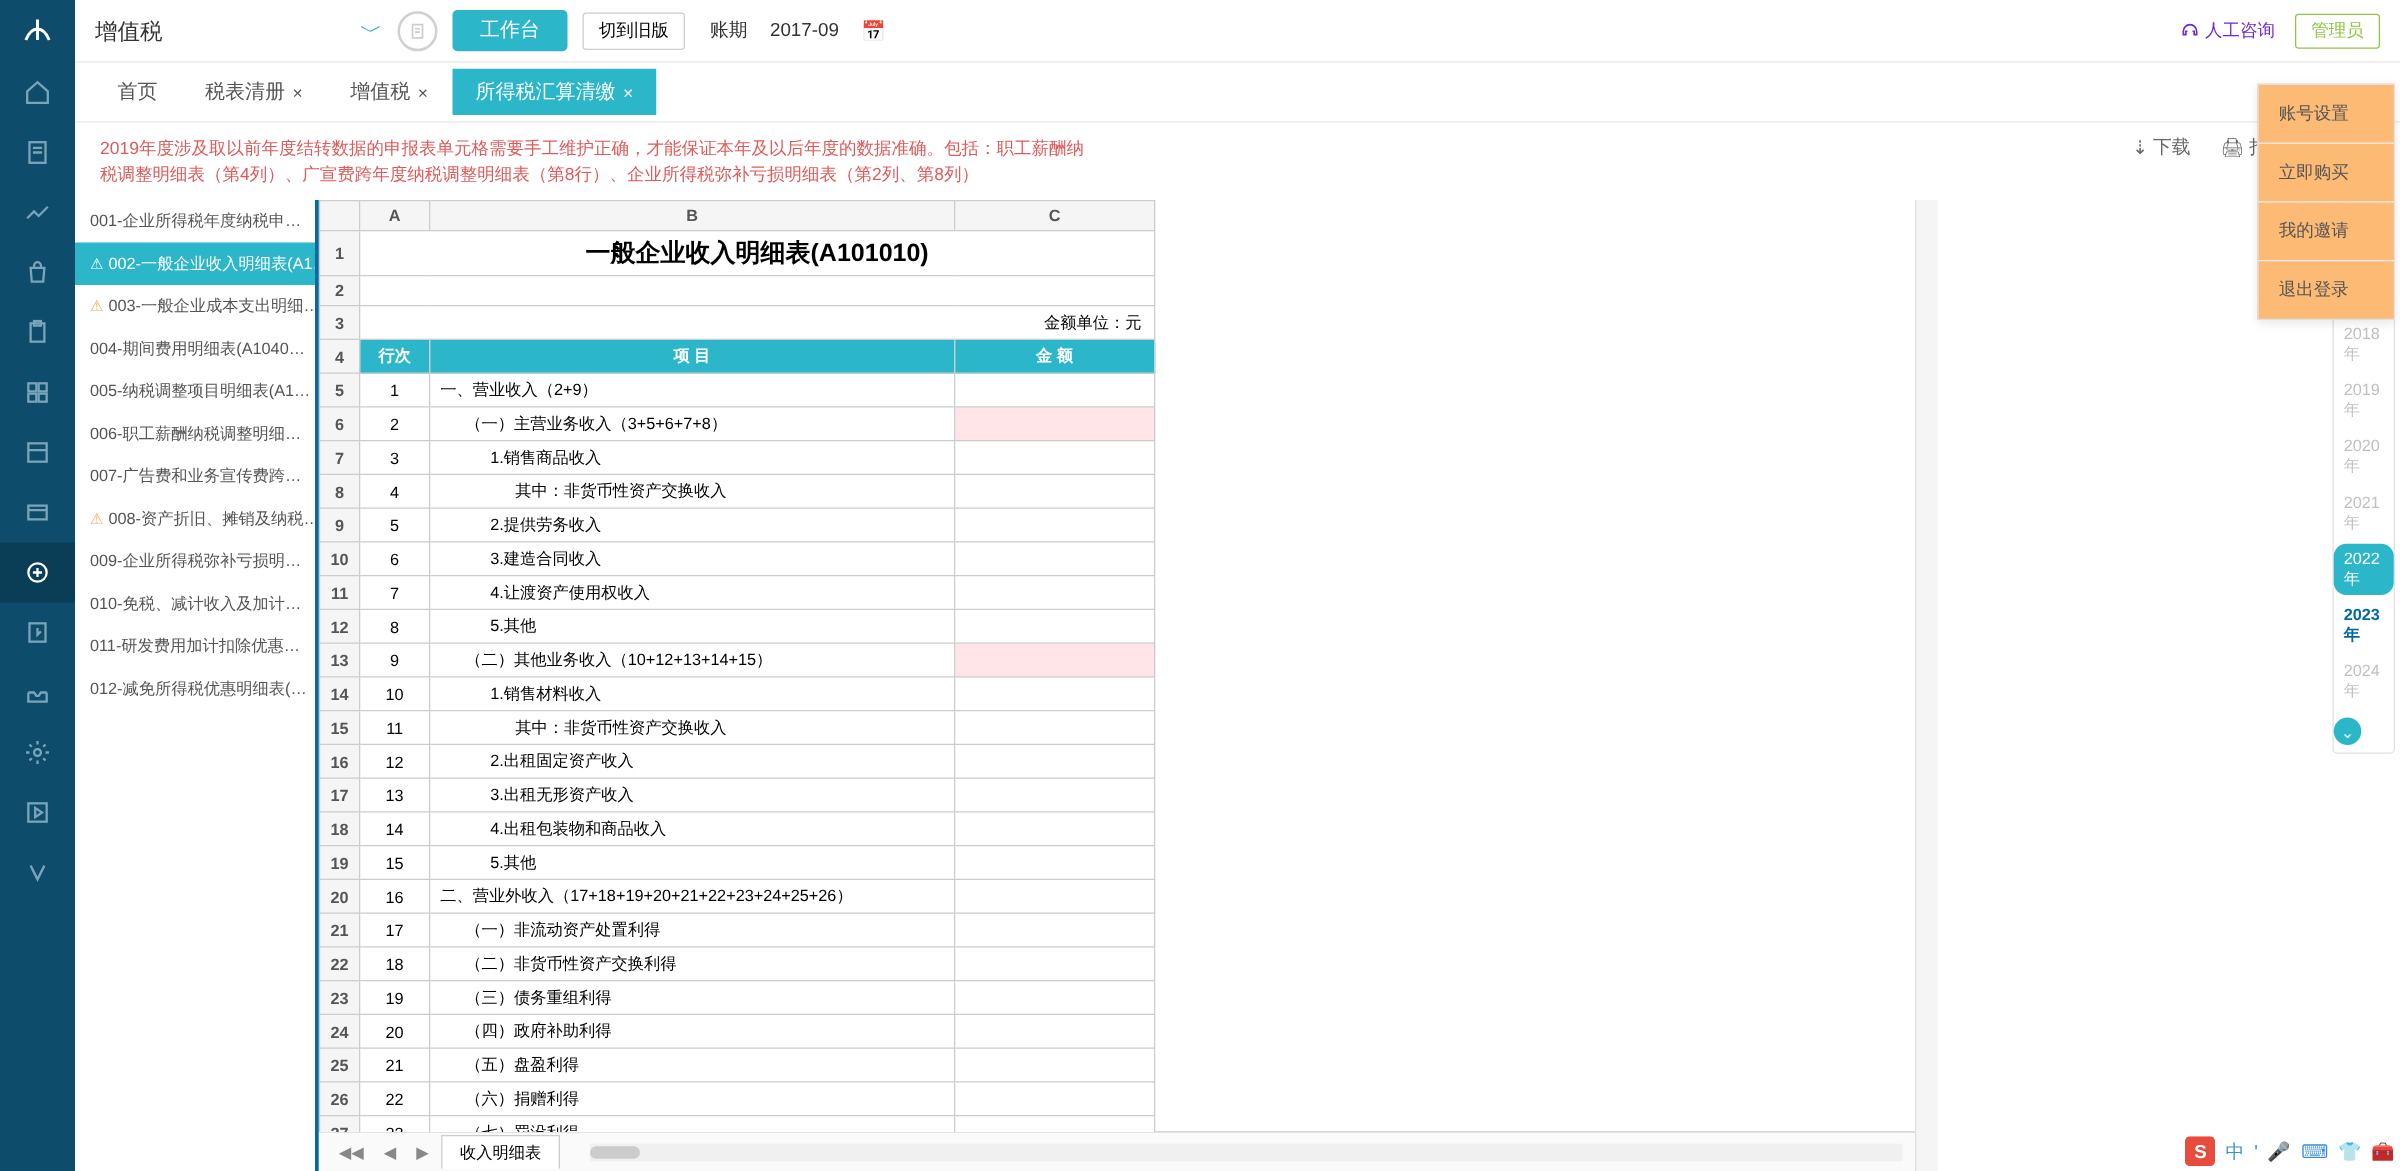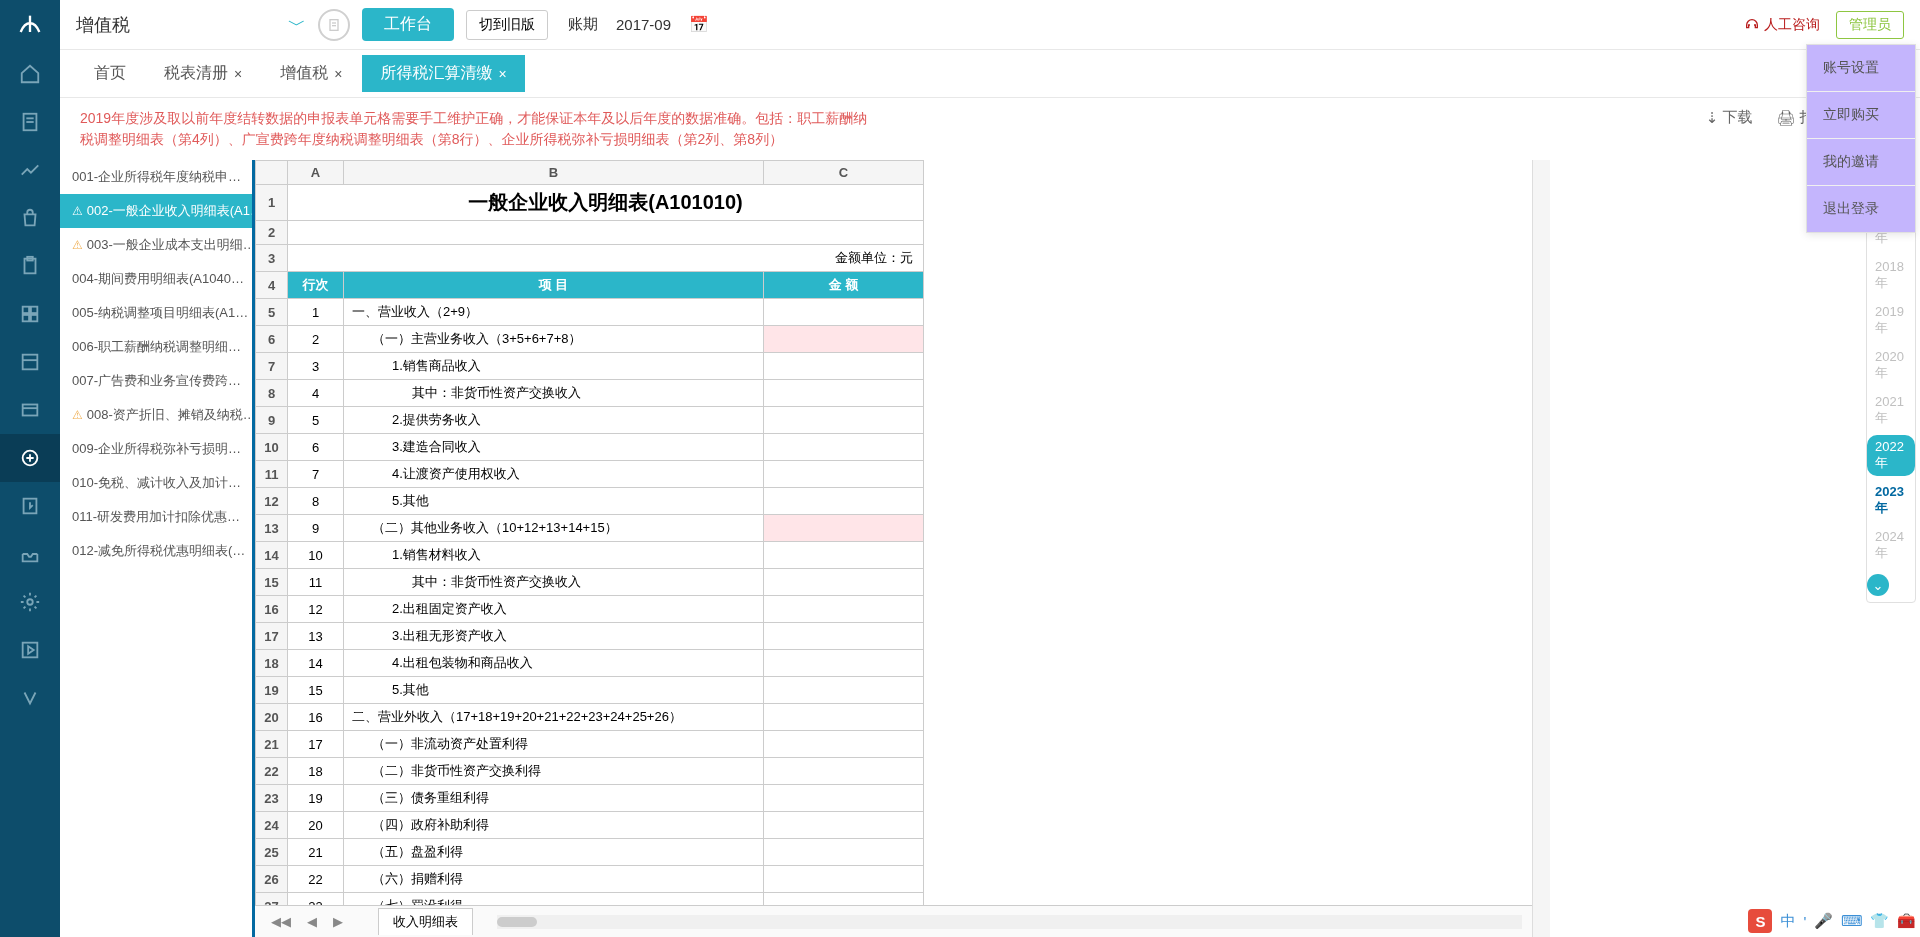--- a/index.html
+++ b/index.html
@@ -16,21 +16,21 @@
 .topbar .dropdown { display:flex; align-items:center; gap:8px; width:230px; font-size:18px; color:#333; cursor:pointer; }
 .topbar .chev { color:#2bb6c9; font-size:18px; }
 .topbar .circle-btn { width:32px; height:32px; border-radius:50%; border:2px solid #d0d0d0; display:flex; align-items:center; justify-content:center; color:#ccc; cursor:pointer; }
 .btn-primary { background:#2bb6c9; color:#fff; border:none; padding:6px 22px; border-radius:4px; font-size:16px; cursor:pointer; }
 .btn-outline { background:#fff; border:1px solid #ccc; padding:5px 12px; border-radius:3px; font-size:14px; cursor:pointer; }
 .period-label { font-size:15px; color:#333; margin-left:8px; }
 .period-val { font-size:15px; color:#333; margin-left:6px; }
 .cal-icon { color:#2bb6c9; margin-left:6px; cursor:pointer; }
 .spacer { flex:1; }
 .top-right { display:flex; align-items:center; gap:16px; }
-.link-btn { display:flex; align-items:center; gap:4px; font-size:14px; color:#b91c1c; cursor:pointer; }
+.link-btn { display:flex; align-items:center; gap:4px; font-size:14px; color:#6d28d9; cursor:pointer; }
 .admin-btn { border:1px solid #8ec641; color:#8ec641; padding:4px 12px; border-radius:3px; font-size:14px; cursor:pointer; }
 .tabs { height:48px; display:flex; align-items:center; padding:0 16px; border-bottom:1px solid #e8e8e8; gap:2px; }
 .tab { padding:8px 18px; font-size:16px; color:#555; cursor:pointer; display:flex; align-items:center; gap:6px; }
 .tab.active { background:#2bb6c9; color:#fff; }
 .tab .x { font-size:14px; cursor:pointer; }
 .alert-row { padding:10px 20px; display:flex; align-items:flex-start; }
 .alert-text { color:#e05a5a; font-size:14px; line-height:1.5; max-width:800px; }
 .toolbar-right { margin-left:auto; display:flex; align-items:center; gap:24px; font-size:15px; color:#666; }
 .toolbar-right span { cursor:pointer; display:flex; align-items:center; gap:4px; }
 .content { flex:1; display:flex; overflow:hidden; position:relative; }
@@ -48,29 +48,29 @@
 .sheet .title-cell { font-size:20px; font-weight:600; text-align:center; height:34px; }
 .sheet .unit-cell { text-align:right; padding-right:10px; }
 .sheet .hdr-teal { background:#2bb6c9; color:#fff; font-weight:600; }
 .sheet .left { text-align:left; padding-left:8px; }
 .sheet .pink { background:#ffe5e8; }
 .col-a { width:56px; }
 .col-b { width:420px; }
 .col-c { width:160px; }
 .sheet-tabs { height:32px; display:flex; align-items:center; border-top:1px solid #ccc; padding:0 10px; gap:4px; font-size:13px; background:#fafafa; position:relative; }
 .sheet-tabs .nav { padding:0 6px; cursor:pointer; color:#888; }
-.sheet-tab { border:1px solid #ccc; border-bottom:none; padding:4px 14px; background:#fff; cursor:pointer;margin-left:25px; }
+.sheet-tab { border:1px solid #ccc; border-bottom:none; padding:4px 14px; background:#fff; cursor:pointer; }
 .hscroll { flex:1; margin-left:20px; height:14px; background:#f0f0f0; position:relative; }
 .hscroll .thumb { position:absolute; left:0; top:2px; height:10px; width:40px; background:#ccc; border-radius:5px; }
 .year-rail { position:absolute; right:4px; top:158px; width:50px; background:#fff; border:1px solid #e0e0e0; border-radius:4px; display:flex; flex-direction:column; align-items:flex-start; padding:6px 0; gap:4px; font-size:13px; }
 .year-rail .yr { padding:4px 8px; color:#c0c0c0; cursor:pointer; border-radius:10px; }
 .year-rail .yr.active { background:#2bb6c9; color:#fff; }
 .year-rail .yr.current { color:#0369a1; font-weight:600; }
 .year-rail .chev-down { background:#2bb6c9; color:#fff; width:22px; height:22px; border-radius:50%; display:flex; align-items:center; justify-content:center; margin-top:4px; cursor:pointer; }
-.user-menu { position:absolute; right:4px; top:44px; width:110px; background:#c4b5fd; border:1px solid #e0e0e0; box-shadow:0 2px 8px rgba(0,0,0,.1); z-index:20; }
+.user-menu { position:absolute; right:4px; top:67px; width:110px; background:#fdba74; border:1px solid #e0e0e0; box-shadow:0 2px 8px rgba(0,0,0,.1); z-index:20; }
 .user-menu .mi { padding:14px 16px; font-size:14px; color:#555; cursor:pointer; border-bottom:1px solid #f0f0f0; }
 .user-menu .mi:last-child { border-bottom:none; }
 .ime-bar { position:fixed; right:4px; bottom:4px; display:flex; align-items:center; gap:8px; font-size:15px; }
 .ime-bar .s { background:#e74c3c; color:#fff; width:24px; height:24px; border-radius:4px; display:flex; align-items:center; justify-content:center; font-weight:bold; }
 .ime-bar span { color:#3b8fd6; cursor:pointer; }
 .vscroll-gutter { width:18px; background:#f5f5f5; border-left:1px solid #ddd; position:relative; }
 .right-pad { width:370px; }
 </style>
 </head>
 <body>

